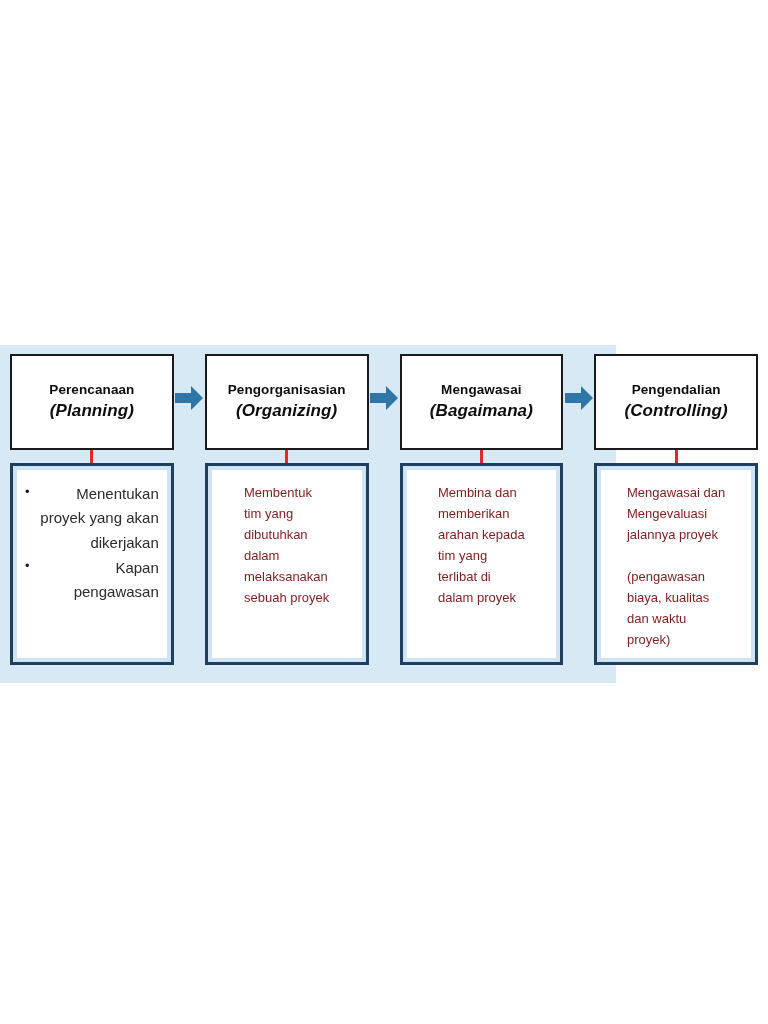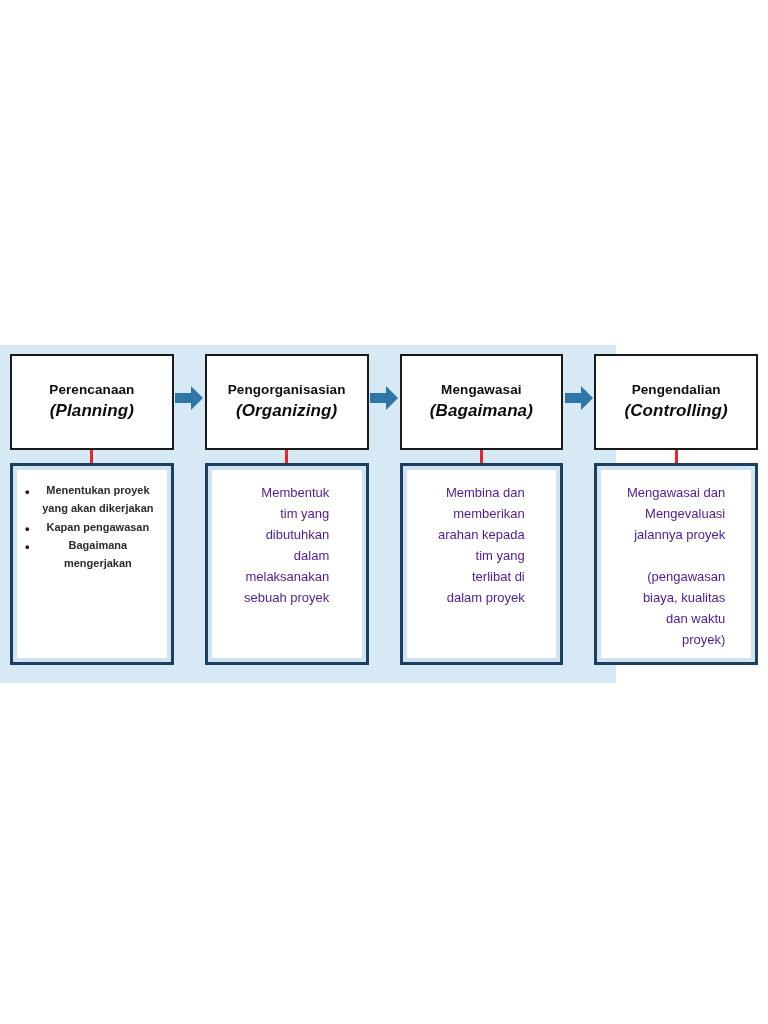--- a/index.html
+++ b/index.html
@@ -101,34 +101,33 @@
     box-sizing: border-box;
     background: #ffffff;
     padding: 12px 8px 8px 8px;
     display: flex;
     flex-direction: column;
     align-items: center;
   }
   .detail-text {
     font-size: 13px;
     line-height: 1.62;
-    color: #4c1d95;
-    text-align: right;
+    color: #7f1d1d;
+    text-align: left;
     white-space: pre-line;
   }
   .detail-list {
     margin: 0;
     padding: 0;
     list-style: none;
     align-self: stretch;
-    font-size: 11px;
+    font-size: 15px;
     line-height: 1.62;
     color: #2b2b2b;
-    text-align: center;
-    font-weight: bold;
+    text-align: right;
   }
   .detail-list li {
     position: relative;
     padding-left: 12px;
     margin-bottom: 1px;
   }
   .detail-list li::before {
     content: "\2022";
     position: absolute;
     left: 0;
@@ -164,21 +163,20 @@
         <div class="phase-sub">(Planning)</div>
       </div>
       <div class="connector-wrap">
         <div class="connector"></div>
       </div>
       <div class="detail-box">
         <div class="detail-inner">
           <ul class="detail-list">
             <li>Menentukan proyek yang akan dikerjakan</li>
             <li>Kapan pengawasan</li>
-            <li>Bagaimana mengerjakan</li>
           </ul>
         </div>
       </div>
     </div>
 
     <div class="arrow-gap">
       <svg class="arrow" viewBox="0 0 28 26">
         <path d="M0,8 L16,8 L16,1 L28,13 L16,25 L16,18 L0,18 Z" fill="#2e75a8"></path>
       </svg>
     </div>

